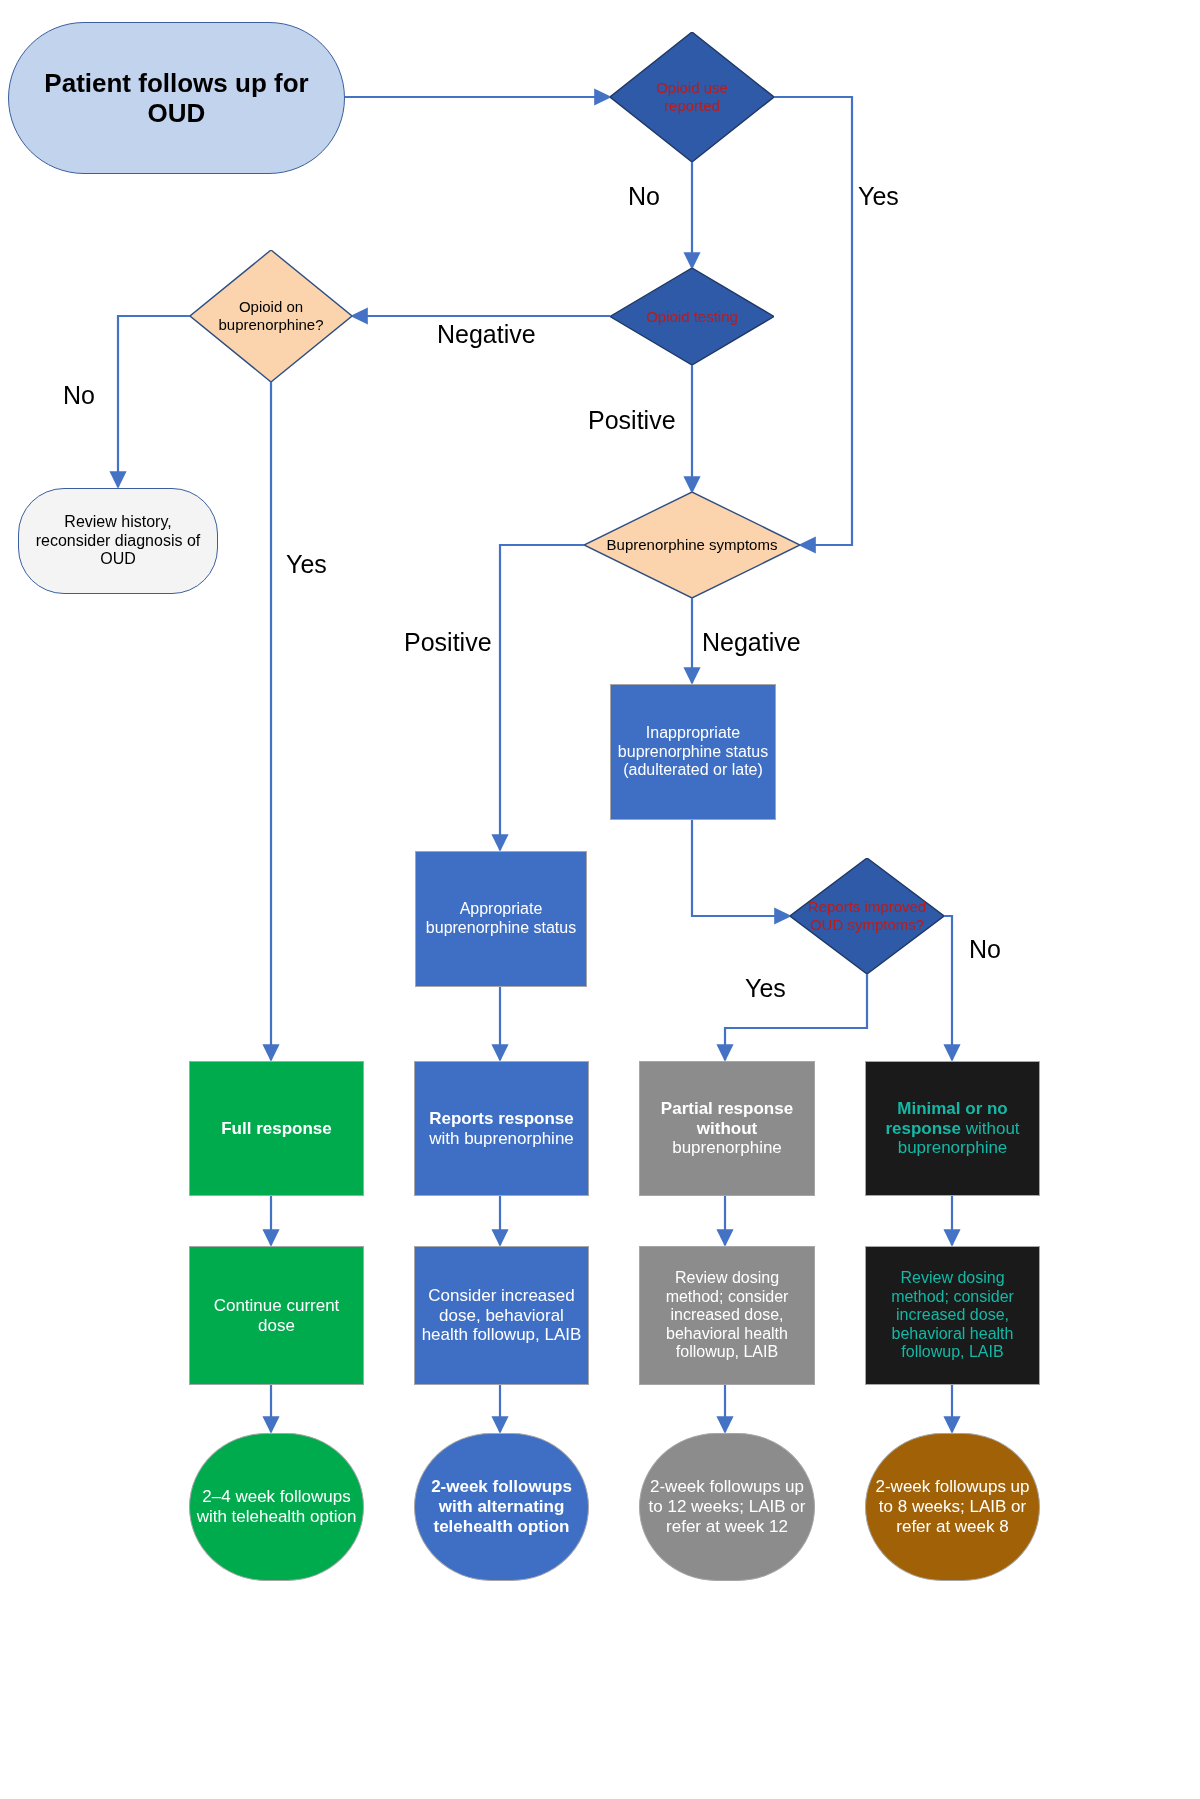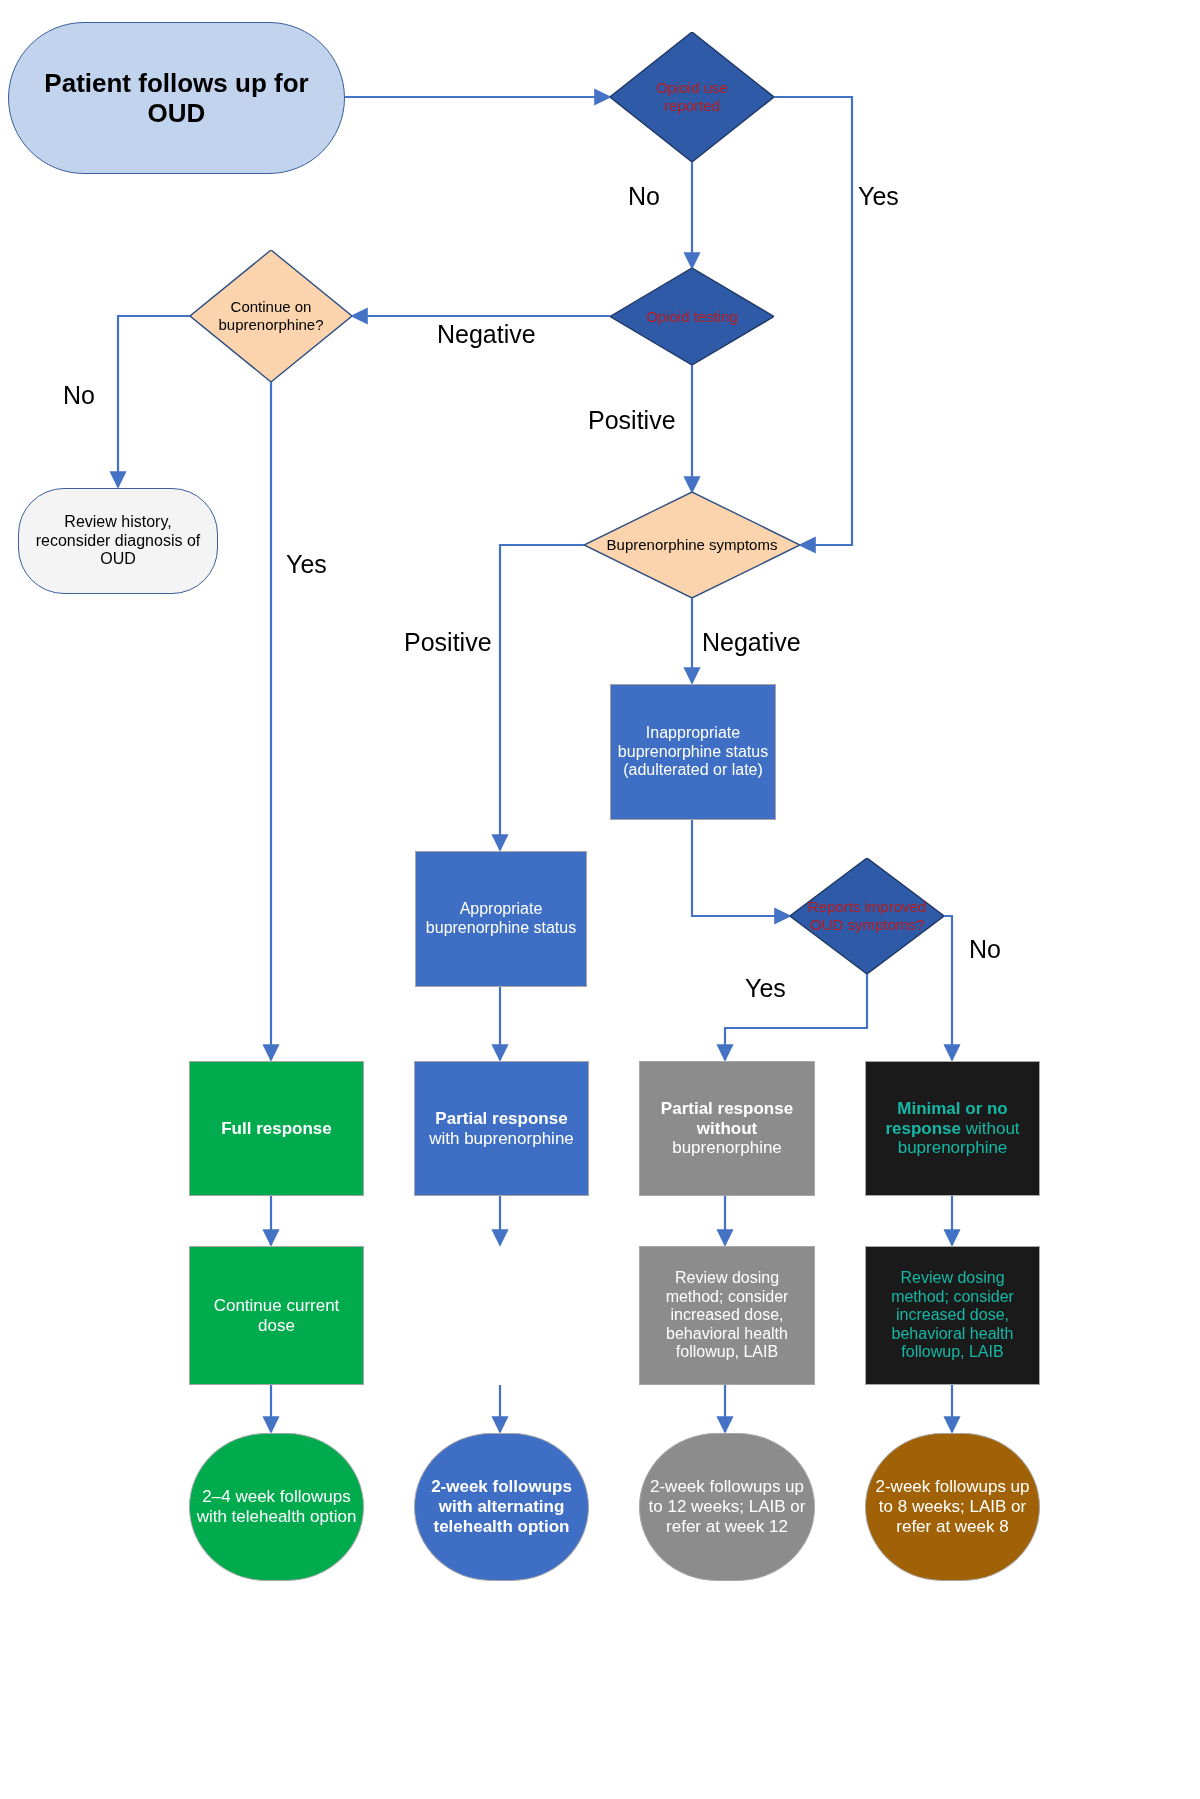--- a/index.html
+++ b/index.html
@@ -174,21 +174,21 @@
     <svg class="diamond-shape" viewBox="0 0 164 97" preserveAspectRatio="none">
       <polygon points="82,0 164,48.5 82,97 0,48.5" fill="#2f5aa8" stroke="#1f3864" stroke-width="1.4"></polygon>
     </svg>
     <div class="diamond-label">Opioid testing</div>
   </div>
 
   <div class="diamond-wrap d-peach" style="left:190px; top:250px; width:162px; height:132px;">
     <svg class="diamond-shape" viewBox="0 0 162 132" preserveAspectRatio="none">
       <polygon points="81,0 162,66 81,132 0,66" fill="#fbd4ad" stroke="#2f4f82" stroke-width="1.4"></polygon>
     </svg>
-    <div class="diamond-label">Continue on buprenorphine?</div>
+    <div class="diamond-label">Opioid on buprenorphine?</div>
   </div>
 
   <div class="node neutral-term" style="left:18px; top:488px; width:200px; height:106px;">
     <div class="txt">Review history, reconsider diagnosis of OUD</div>
   </div>
 
   <div class="diamond-wrap d-peach" style="left:584px; top:492px; width:216px; height:106px;">
     <svg class="diamond-shape" viewBox="0 0 216 106" preserveAspectRatio="none">
       <polygon points="108,0 216,53 108,106 0,53" fill="#fbd4ad" stroke="#2f4f82" stroke-width="1.4"></polygon>
     </svg>
@@ -209,21 +209,21 @@
     </svg>
     <div class="diamond-label" style="padding:0 6px;">Reports improved OUD symptoms?</div>
   </div>
 
   <div class="node rect box-green fs17 bold" style="left:189px; top:1061px; width:175px; height:135px;">
     <div class="txt">Full response</div>
   </div>
 
   <div class="node rect box-blue fs17" style="left:414px; top:1061px; width:175px; height:135px;">
     <div class="txt">
-      <span class="bold">Partial response</span>
+      <span class="bold">Reports response</span>
       <span>with buprenorphine</span>
     </div>
   </div>
 
   <div class="node rect box-gray fs17" style="left:639px; top:1061px; width:176px; height:135px;">
     <div class="txt">
       <span class="bold">Partial response without</span>
       <span>buprenorphine</span>
     </div>
   </div>
@@ -233,20 +233,23 @@
       <span class="bold">Minimal or no</span>
       <span class="bold">response</span>
       <span> without buprenorphine</span>
     </div>
   </div>
 
   <div class="node rect box-green fs17" style="left:189px; top:1246px; width:175px; height:139px;">
     <div class="txt">Continue current dose</div>
   </div>
 
+  <div class="node rect box-blue fs17" style="left:414px; top:1246px; width:175px; height:139px;">
+    <div class="txt">Consider increased dose, behavioral health followup, LAIB</div>
+  </div>
 
   <div class="node rect box-gray fs16" style="left:639px; top:1246px; width:176px; height:139px;">
     <div class="txt">Review dosing method; consider increased dose, behavioral health followup, LAIB</div>
   </div>
 
   <div class="node rect box-black fs16" style="left:865px; top:1246px; width:175px; height:139px;">
     <div class="txt">Review dosing method; consider increased dose, behavioral health followup, LAIB</div>
   </div>
 
   <div class="node terminator t-green fs17" style="left:189px; top:1433px; width:175px; height:148px;">

